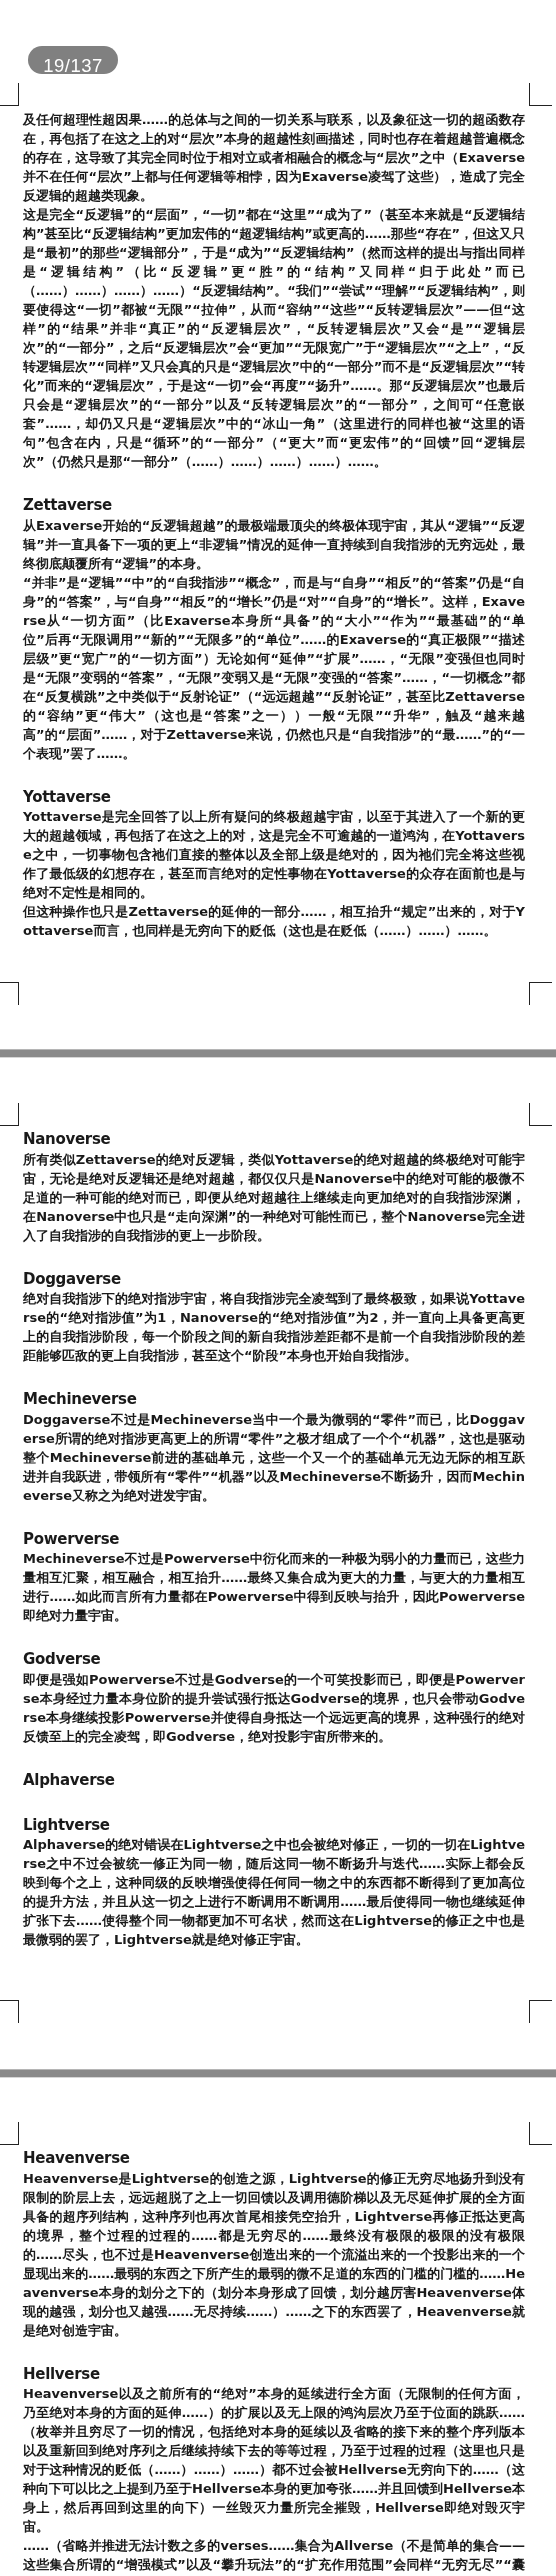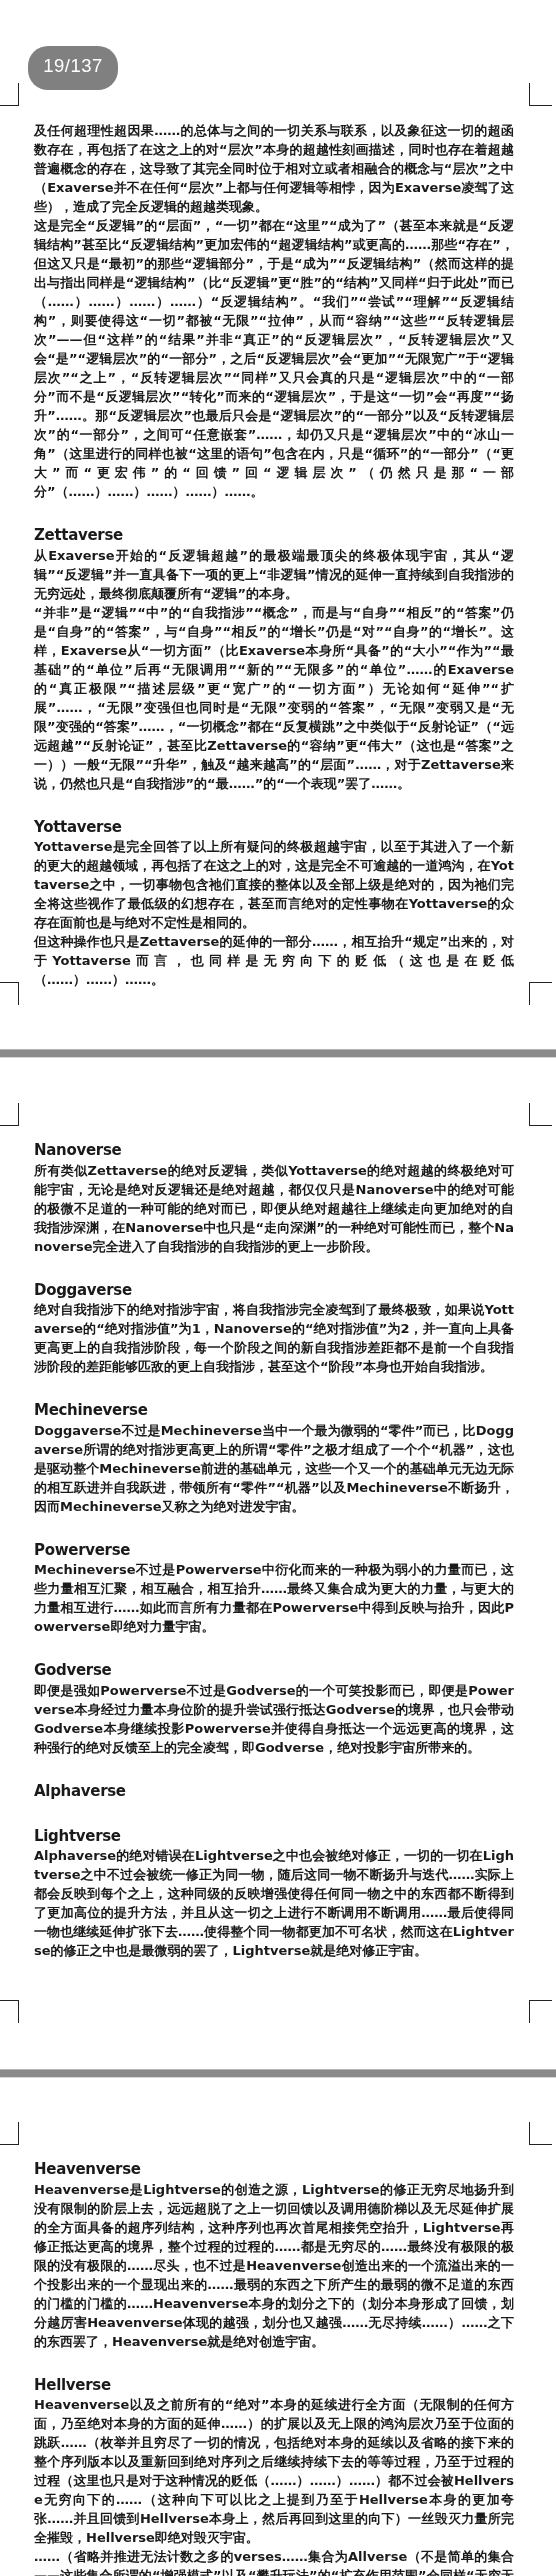--- a/index.html
+++ b/index.html
@@ -13,21 +13,21 @@
     position: relative;
     overflow: hidden;
     font-family: "DejaVu Sans", "Liberation Sans", sans-serif;
     color: #1a1a1a;
   }
   .page-badge {
     position: absolute;
     left: 28px;
     top: 46px;
     width: 90px;
-    height: 44px;
+    height: 28px;
     border-radius: 20px;
     background: #808080;
     color: #ffffff;
     font-family: "Liberation Sans", "DejaVu Sans", sans-serif;
     font-size: 18.5px;
     line-height: 40px;
     text-align: center;
     letter-spacing: 0.5px;
   }
   .crop {
@@ -50,21 +50,21 @@
     background: #8a8a8a;
     border-top: 0.5px solid #b5b5b5;
     border-bottom: 0.5px solid #d6d6d6;
   }
   .content {
     position: absolute;
     left: 19px;
     width: 510px;
   }
   .section {
-    margin: 15px;
+    margin: 4px;
   }
   .section + .section {
     margin-top: 24px;
   }
   .heading {
     font-family: "DejaVu Sans", sans-serif;
     font-size: 15px;
     font-weight: bold;
     line-height: 20.6px;
     color: #1a1a1a;

